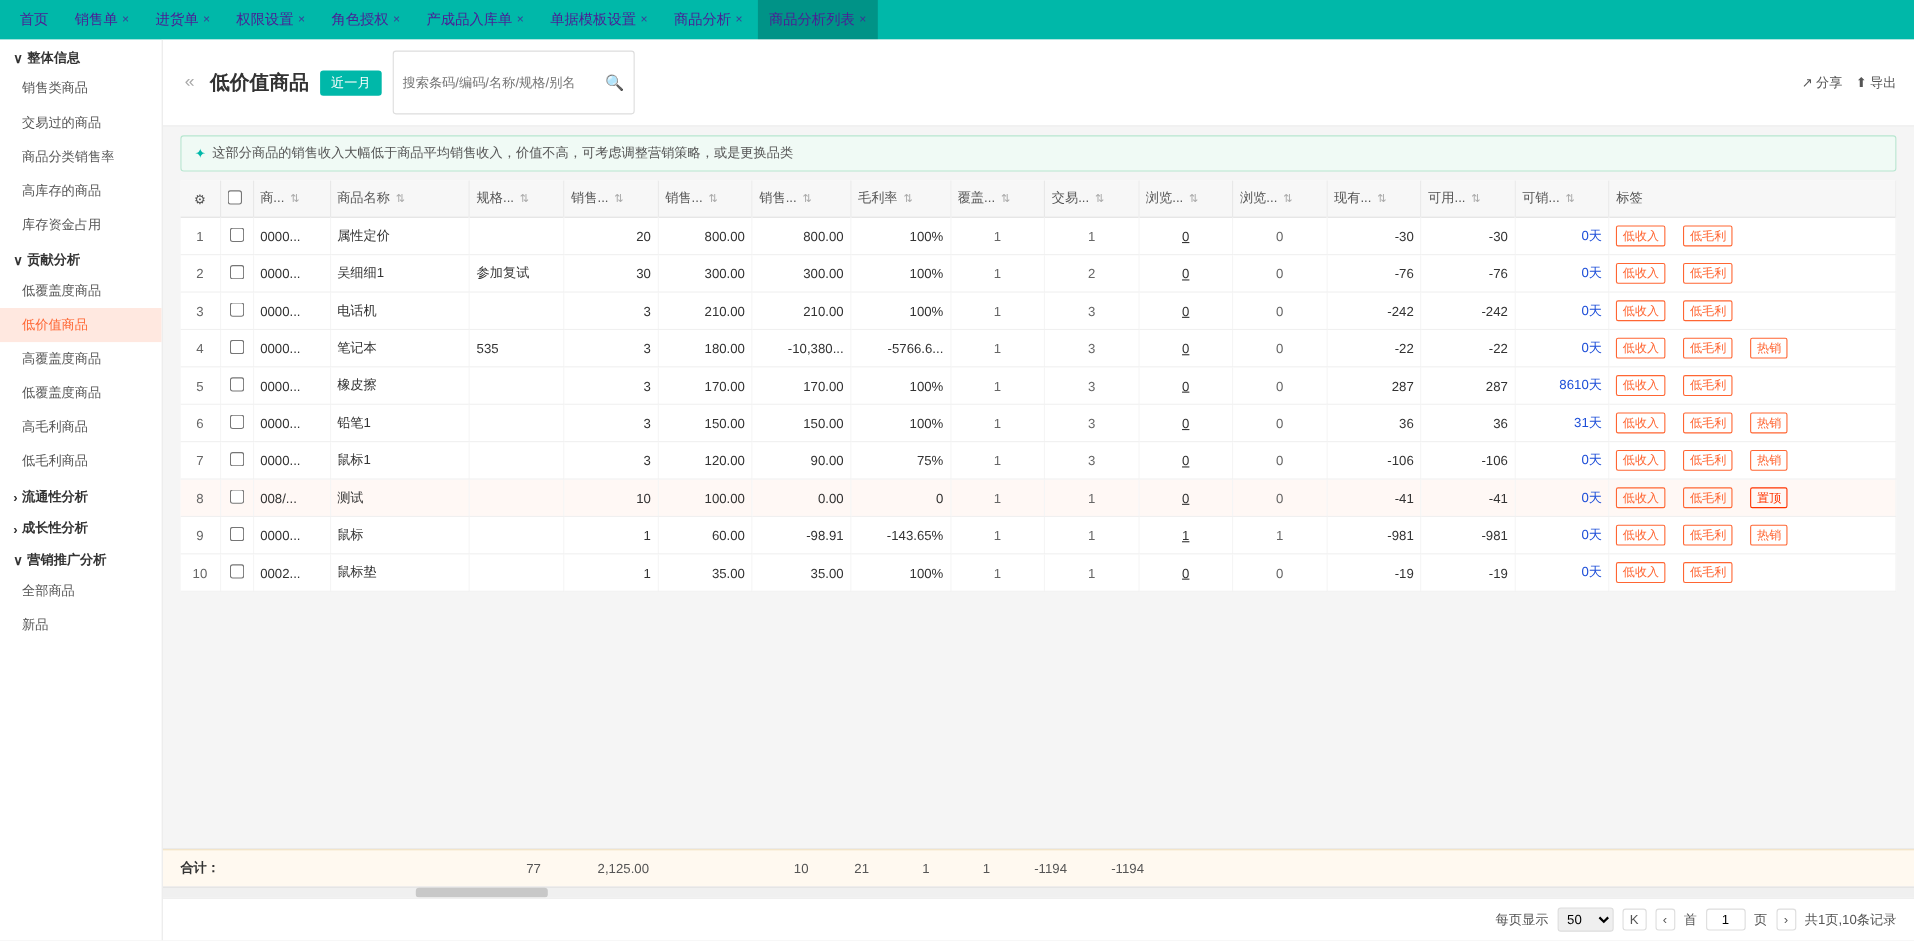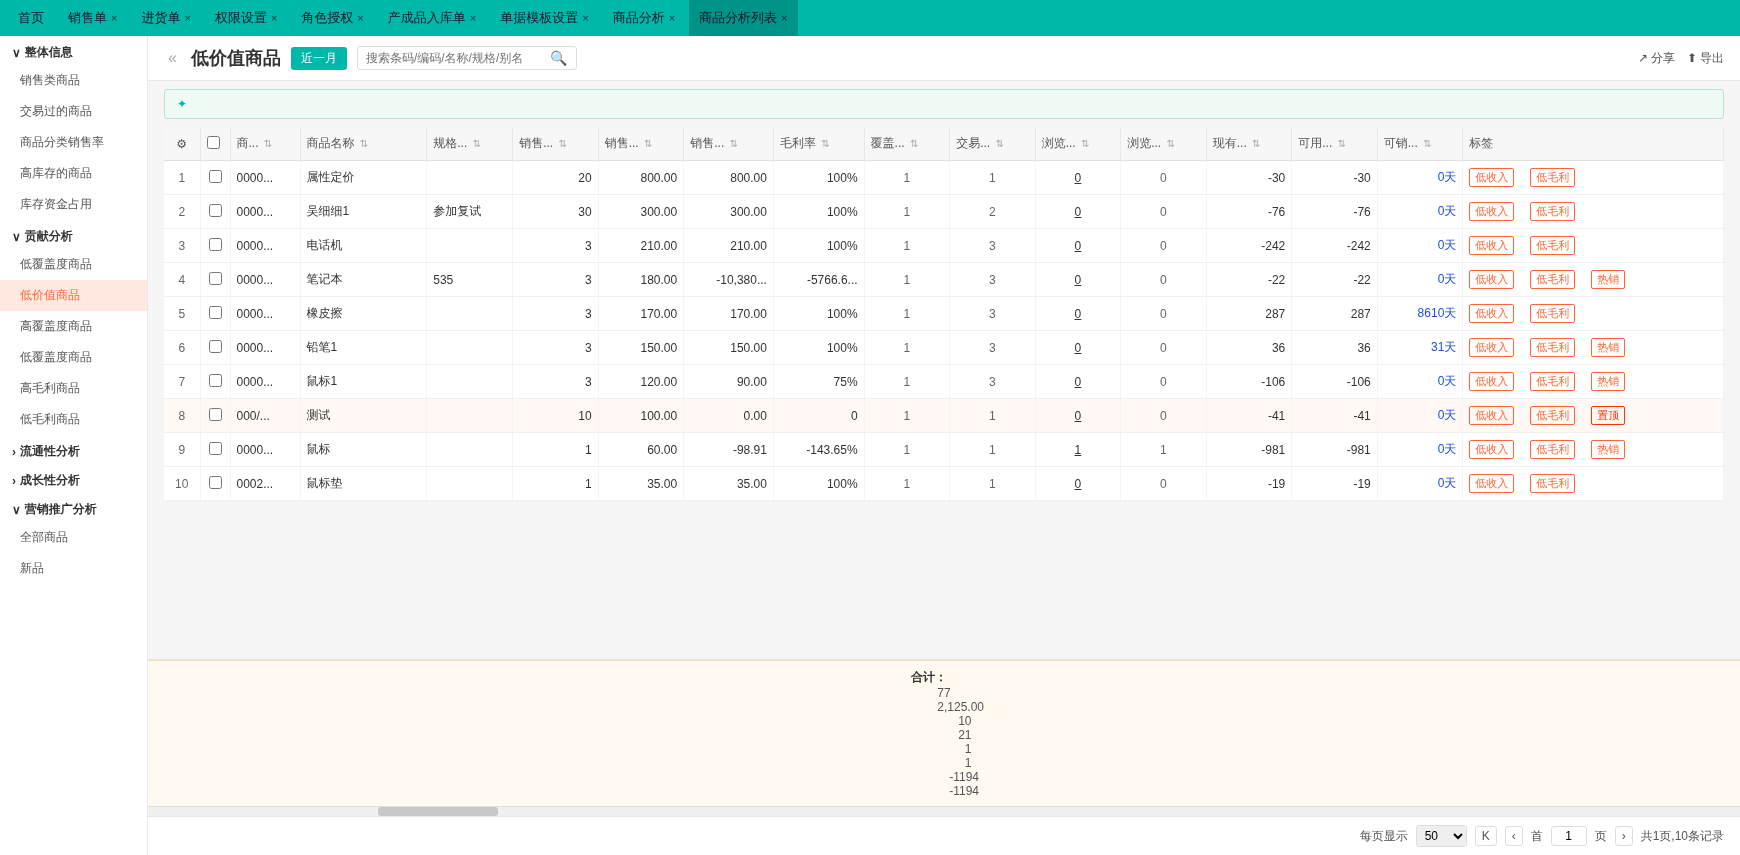--- a/index.html
+++ b/index.html
@@ -8,21 +8,21 @@
     
     .top-nav {
       background: #00b8a9;
       height: 36px;
       display: flex;
       align-items: center;
       padding: 0 8px;
       gap: 4px;
     }
     .nav-item {
-      color: #0f172a;
+      color: #4c1d95;
       padding: 0 10px;
       height: 36px;
       display: flex;
       align-items: center;
       cursor: pointer;
       white-space: nowrap;
       font-size: 13px;
     }
     .nav-item.active { background: rgba(0,0,0,0.2); }
     .nav-item .close-x { margin-left: 4px; font-size: 11px; opacity: 0.8; }
@@ -88,21 +88,21 @@
       border-radius: 3px;
       padding: 3px 10px;
       cursor: pointer;
       font-size: 12px;
     }
     .search-box {
       display: flex;
       align-items: center;
       border: 1px solid #ddd;
       border-radius: 3px;
-      padding: 3px 8px;
+      padding: 20px 8px;
       width: 220px;
       background: #fff;
     }
     .search-box input {
       border: none;
       outline: none;
       flex: 1;
       font-size: 12px;
       color: #999;
     }
@@ -188,21 +188,20 @@
       border-top: 1px solid #e8e8e8;
     }
     .total-row {
       display: flex;
       align-items: center;
       padding: 8px 16px;
       background: #fff9f0;
       border-top: 1px solid #f0e0c0;
       font-size: 12px;
       color: #555;
-      flex-direction: column;
     }
 
     
     .scroll-bar-row {
       height: 10px;
       background: #f0f0f0;
       border-top: 1px solid #e0e0e0;
     }
     .scroll-thumb {
       height: 100%;
@@ -327,20 +326,21 @@
           </div>
           <div class="header-action-btn">
             <span>⬆</span>
             <span>导出</span>
           </div>
         </div>
       </div>
 
       <div class="alert-bar">
         <span class="alert-icon">✦</span>
+        <span>这部分商品的销售收入大幅低于商品平均销售收入，价值不高，可考虑调整营销策略，或是更换品类</span>
       </div>
 
       <div class="table-container">
         <table>
           <thead>
             <tr>
               <th style="width:36px; text-align:center;"><span>⚙</span></th>
               <th style="width:30px;"><input type="checkbox" style=""></th>
               <th>商... <span class="sort-icon">⇅</span></th>
               <th style="min-width:90px;">商品名称 <span class="sort-icon">⇅</span></th>
@@ -489,21 +489,21 @@
     <td class="num-cell"><span class="underline">0</span></td>
     <td class="num-cell">0</td>
     <td class="right">-106</td>
     <td class="right">-106</td>
     <td class="right days-orange">0天</td>
     <td><span class="tag tag-orange">低收入</span><span class="tag tag-orange">低毛利</span><span class="tag tag-orange">热销</span></td>
   </tr>
               <tr class="highlighted">
     <td class="num-cell">8</td>
     <td class="checkbox-cell"><input type="checkbox" style="accent-color: rgb(255, 102, 51);"></td>
-    <td>000/...</td>
+    <td>008/...</td>
     <td>测试</td>
     <td></td>
     <td class="right">10</td>
     <td class="right">100.00</td>
     <td class="right">0.00</td>
     <td class="right">0</td>
     <td class="num-cell">1</td>
     <td class="num-cell">1</td>
     <td class="num-cell"><span class="underline">0</span></td>
     <td class="num-cell">0</td>

